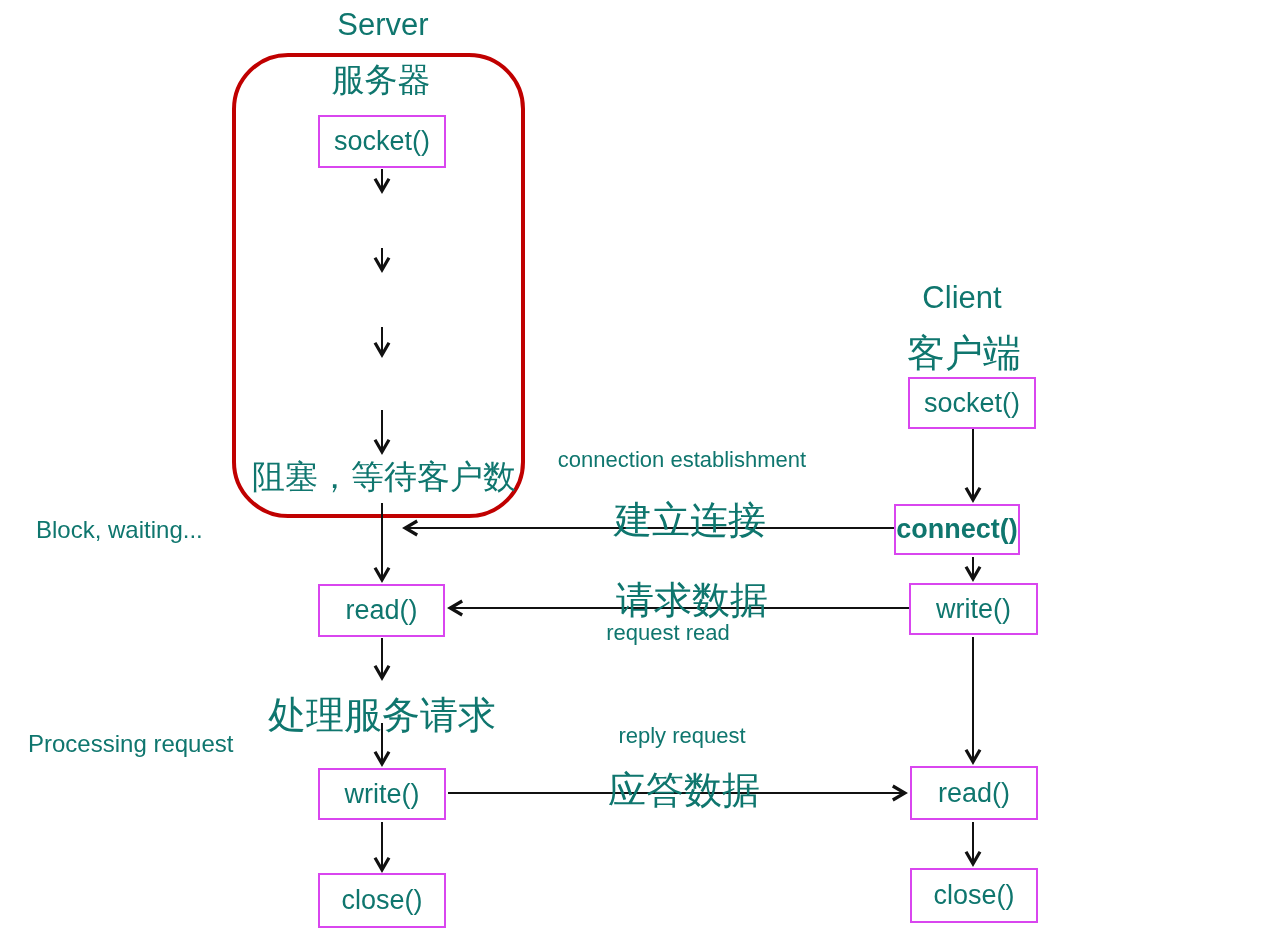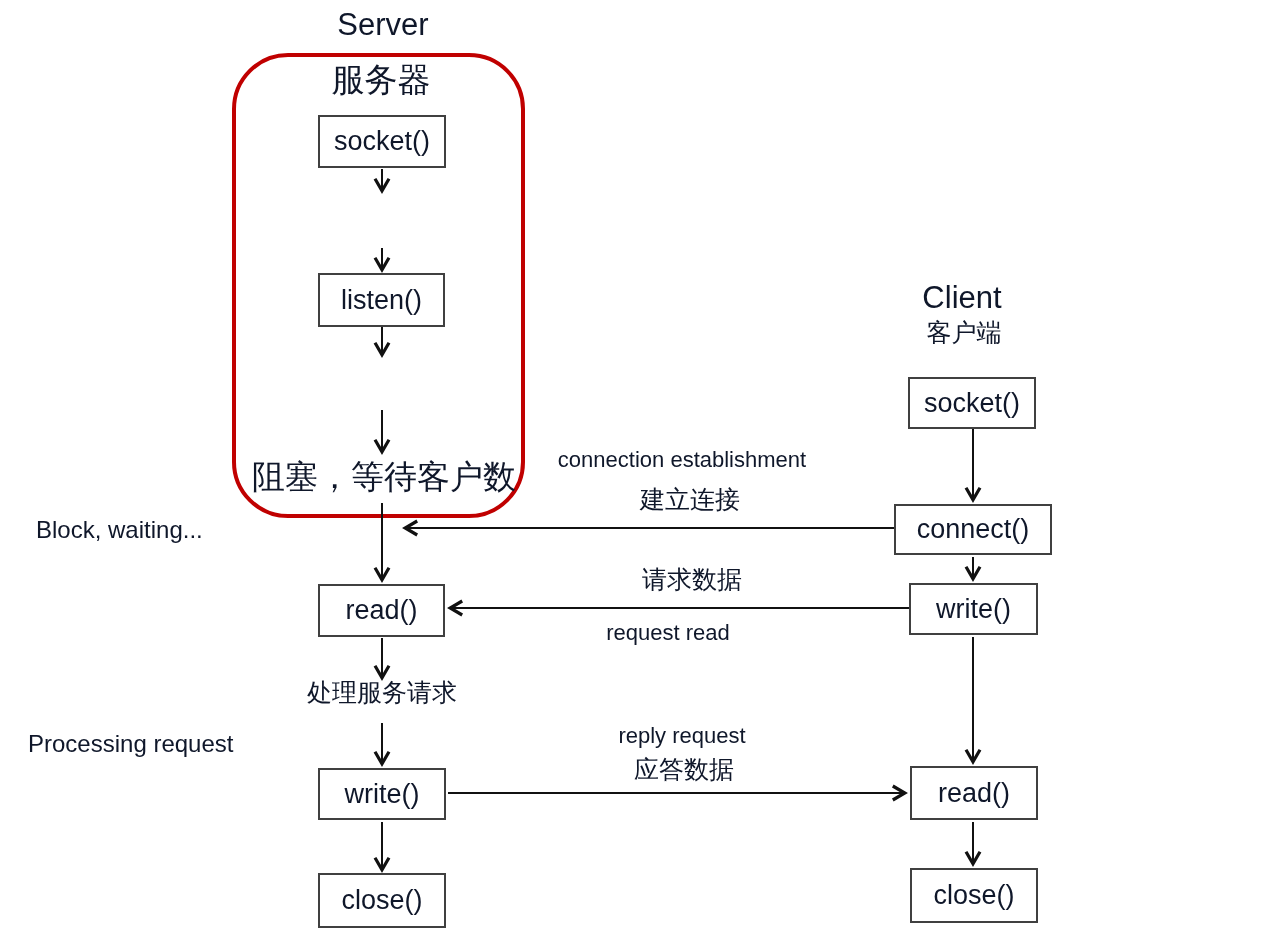--- a/index.html
+++ b/index.html
@@ -5,52 +5,52 @@
   :root{
     --frame-red:#c00000;
     --line-black:#111111;
   }
   html,body{margin:0;padding:0;background:#ffffff;}
   .canvas{
     position:relative;
     width:1288px;height:938px;
     background:#ffffff;
     font-family:"Liberation Sans","DejaVu Sans",sans-serif;
-    color:#0f172a;
+    color:#0f766e;
     overflow:hidden;
   }
   .connectors{position:absolute;left:0;top:0;width:1288px;height:938px;z-index:2;}
   .connectors line{stroke:var(--line-black);stroke-width:2;}
   .marker-path{stroke:var(--line-black);fill:none;stroke-width:1.6;}
   .red-frame{
     position:absolute;z-index:1;
     left:232px;top:53px;width:293px;height:465px;
     border:4px solid var(--frame-red);
     border-radius:56px;
     box-sizing:border-box;
     background:transparent;
   }
   .node{
     position:absolute;z-index:3;
     box-sizing:border-box;
-    border:2px solid #404040;
+    border:2px solid #d946ef;
     background:#ffffff;
     display:flex;align-items:center;justify-content:center;
     font-size:27px;
     white-space:nowrap;
   }
   .lbl{
     position:absolute;z-index:3;
     white-space:nowrap;
     line-height:1.1;
   }
   .cx{transform:translateX(-50%);}
   .t-title{font-size:31px;}
   .t-cjk-lg{font-size:33px;}
-  .t-cjk-md{font-size:25px;}
+  .t-cjk-md{font-size:38px;margin-top:14px;}
   .t-en-md{font-size:24px;margin-top:45px;}
   .t-en-sm{font-size:22px;}
 </style>
 </head>
 <body>
 
 <div class="canvas">
 
   <div class="red-frame"></div>
 
@@ -76,35 +76,34 @@
     <line x1="909" y1="608" x2="451" y2="608" marker-end="url(#arr)"></line>
     <line x1="448" y1="793" x2="904" y2="793" marker-end="url(#arr)"></line>
   </svg>
 
   <div class="lbl cx t-title" style="left:383px;top:8px;">Server</div>
   <div class="lbl cx t-cjk-lg" style="left:381px;top:62px;">服务器</div>
   <div class="lbl cx t-title" style="left:962px;top:281px;">Client</div>
   <div class="lbl cx t-cjk-md" style="left:964px;top:319px;">客户端</div>
 
   <div class="node" style="left:318px;top:115px;width:128px;height:53px;">socket()</div>
-  <div class="node" style="left:318px;top:273px;width:127px;height:54px;">listen()</div>
   <div class="node" style="left:318px;top:584px;width:127px;height:53px;">read()</div>
   <div class="node" style="left:318px;top:768px;width:128px;height:52px;">write()</div>
   <div class="node" style="left:318px;top:873px;width:128px;height:55px;">close()</div>
 
   <div class="node" style="left:908px;top:377px;width:128px;height:52px;">socket()</div>
-  <div class="node" style="left:894px;top:504px;width:158px;height:51px;">connect()</div>
+  <div class="node" style="left:894px;top:504px;width:126px;height:51px;font-weight:bold;">connect()</div>
   <div class="node" style="left:909px;top:583px;width:129px;height:52px;">write()</div>
   <div class="node" style="left:910px;top:766px;width:128px;height:54px;">read()</div>
   <div class="node" style="left:910px;top:868px;width:128px;height:55px;">close()</div>
 
   <div class="lbl t-en-md" style="left:36px;top:472px;">Block, waiting...</div>
   <div class="lbl cx t-cjk-lg" style="left:384px;top:459px;">阻塞，等待客户数</div>
   <div class="lbl t-en-md" style="left:28px;top:686px;">Processing request</div>
-  <div class="lbl cx t-cjk-md" style="left:382px;top:681px;font-family:Liberation Mono, monospace;">处理服务请求</div>
+  <div class="lbl cx t-cjk-md" style="left:382px;top:681px;">处理服务请求</div>
 
   <div class="lbl cx t-en-sm" style="left:682px;top:448px;">connection establishment</div>
   <div class="lbl cx t-cjk-md" style="left:690px;top:486px;">建立连接</div>
   <div class="lbl cx t-cjk-md" style="left:692px;top:566px;">请求数据</div>
   <div class="lbl cx t-en-sm" style="left:668px;top:621px;">request read</div>
   <div class="lbl cx t-en-sm" style="left:682px;top:724px;">reply request</div>
   <div class="lbl cx t-cjk-md" style="left:684px;top:756px;">应答数据</div>
 
 </div>
 

